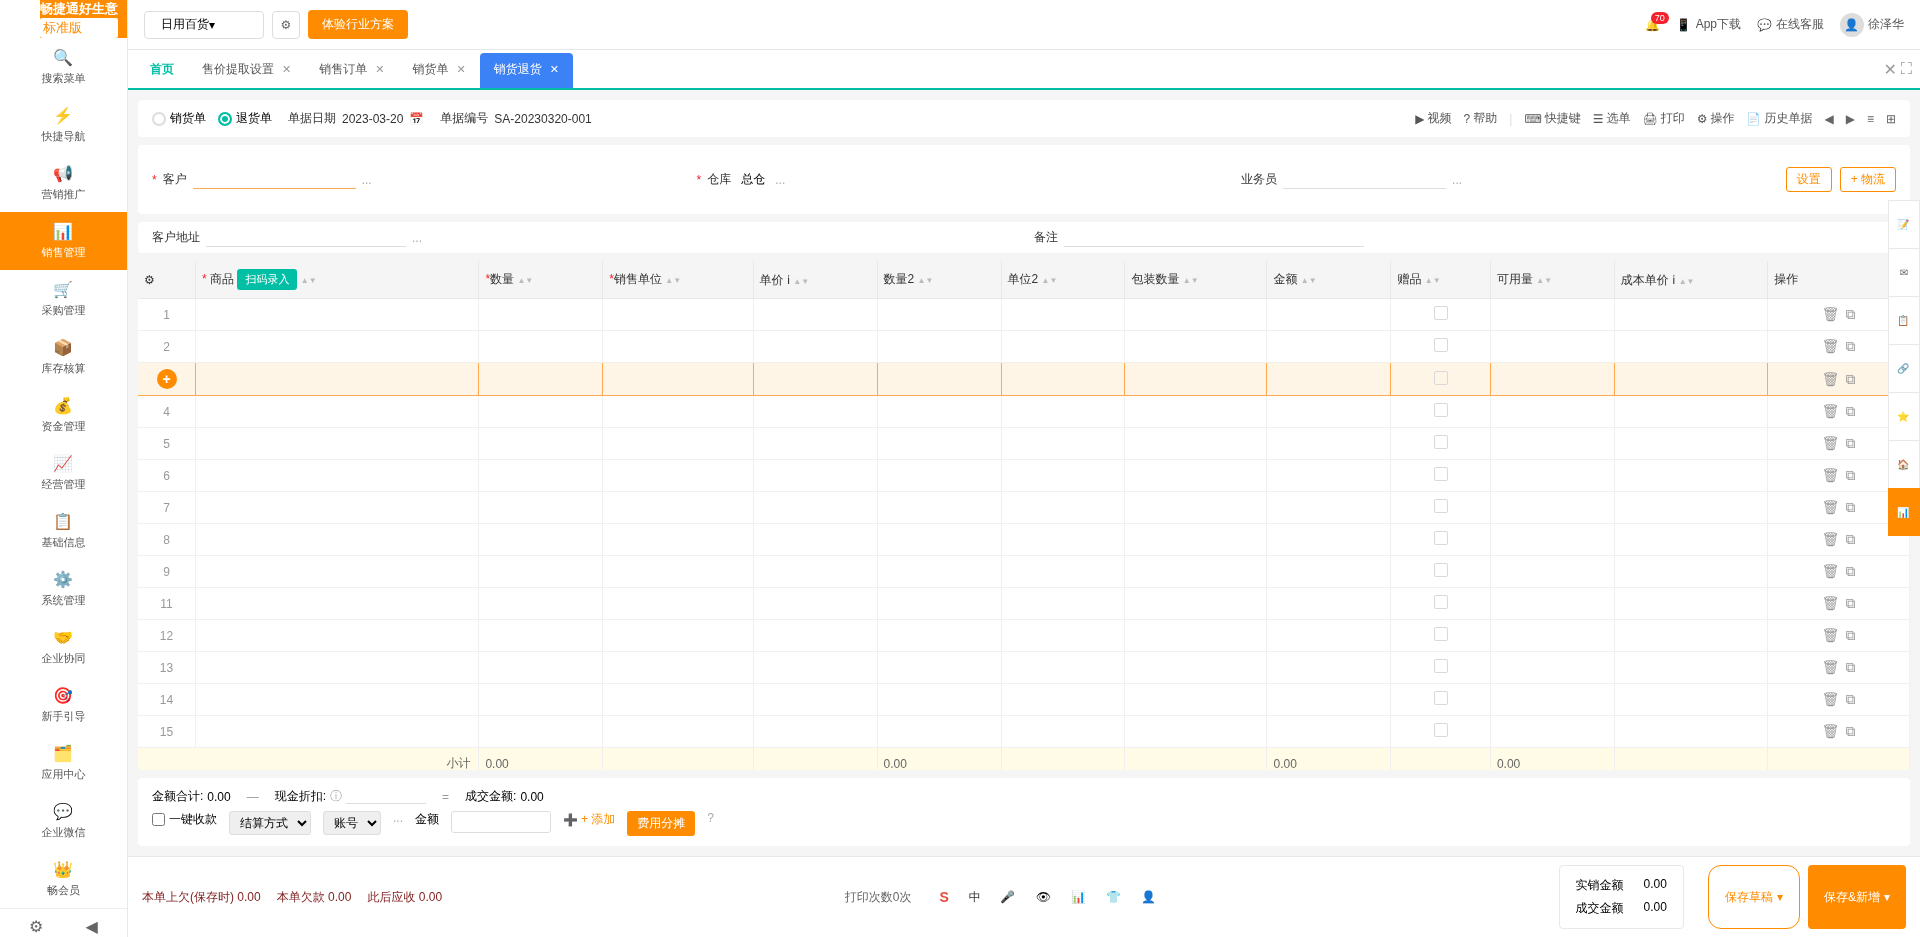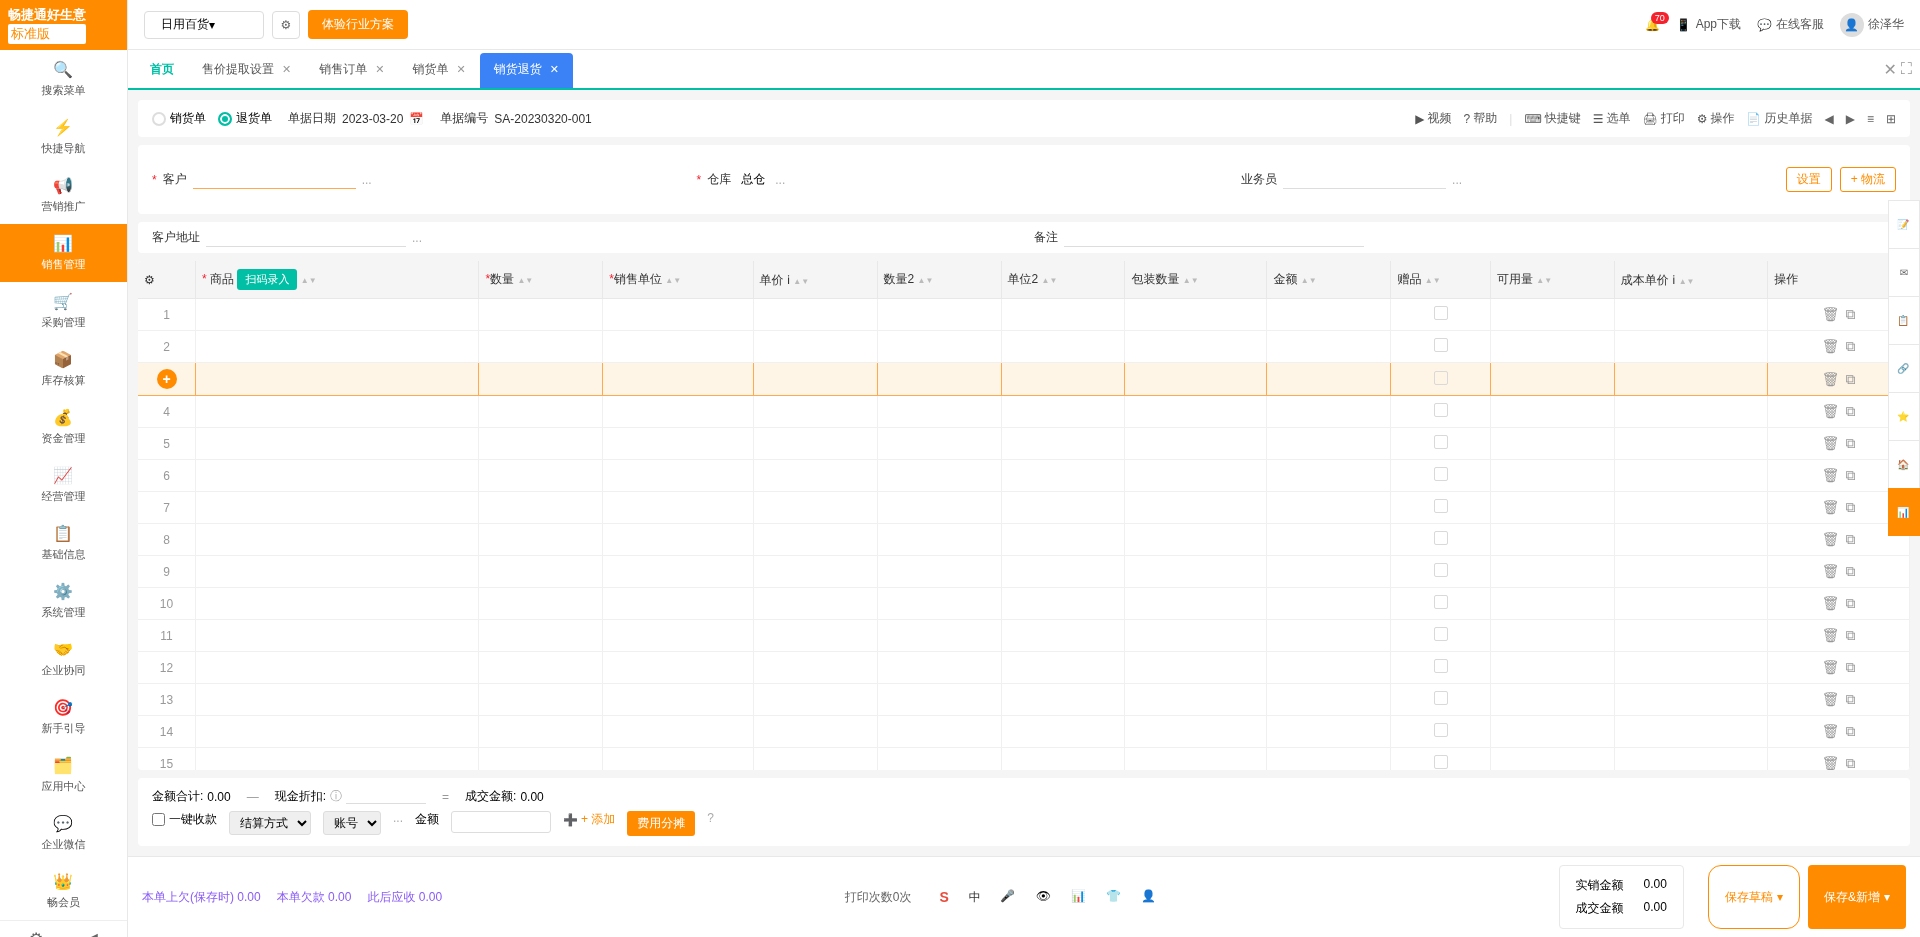--- a/index.html
+++ b/index.html
@@ -1,20 +1,20 @@
 <!DOCTYPE html>
 <html><head>
   <meta charset="utf-8">
   <style>
     * { box-sizing: border-box; margin: 0; padding: 0; font-family: 'Microsoft YaHei', Arial, sans-serif; font-size: 12px; }
     body { background: #f0f2f5; width: 1920px; min-height: 937px; overflow: hidden; }
     
     
     .sidebar { position: fixed; left: 0; top: 0; width: 128px; height: 937px; background: #fff; border-right: 1px solid #e8e8e8; display: flex; flex-direction: column; z-index: 100; }
-    .sidebar-logo { background: #ff8c00; padding: 8px; display: flex; align-items: center; gap: 6px; height: 50px; }
+    .sidebar-logo { background: #ff8c00; display: flex; align-items: center; gap: 6px; height: 50px; margin-left: 40px; }
     .sidebar-logo-badge { background: #fff; color: #ff8c00; font-size: 13px; padding: 1px 3px; border-radius: 2px; }
     .sidebar-item { display: flex; flex-direction: column; align-items: center; padding: 10px 0; cursor: pointer; color: #555; gap: 4px; position: relative; }
     .sidebar-item.active { background: #ff8c00; color: #fff; }
     .sidebar-item .icon { font-size: 16px; }
     .sidebar-item .label { font-size: 11px; }
     .sidebar-bottom { margin-top: auto; border-top: 1px solid #eee; display: flex; align-items: center; justify-content: space-around; padding: 8px; }
     
     
     .main { margin-left: 128px; display: flex; flex-direction: column; height: 937px; }
     
@@ -89,22 +89,22 @@
     .payment-checkbox { display: flex; align-items: center; gap: 4px; }
     .payment-select { border: 1px solid #ddd; border-radius: 3px; padding: 3px 6px; }
     .payment-input { border: 1px solid #ddd; border-radius: 3px; padding: 3px 6px; width: 100px; }
     .add-btn { display: flex; align-items: center; gap: 3px; color: #ff8c00; cursor: pointer; }
     .expense-btn { background: #ff8c00; color: #fff; border: none; padding: 4px 10px; border-radius: 3px; cursor: pointer; }
     
     
     .footer-bar { background: #fff; border-top: 1px solid #e8e8e8; padding: 8px 14px; display: flex; align-items: center; justify-content: space-between; }
     .footer-stats { display: flex; gap: 16px; }
     .footer-stat { color: #555; }
-    .footer-stat span { color: #8b5cf6; font-weight: 500; }
-    .footer-icons { display: flex; gap: 20px; }
+    .footer-stat span { color: #7f1d1d; font-weight: 500; }
+    .footer-icons { display: flex; gap: 20px; align-items: center; }
     .footer-right { display: flex; gap: 8px; }
     .save-draft-btn { background: #fff; border: 1px solid #ff8c00; color: #ff8c00; padding: 6px 16px; border-radius: 13px; cursor: pointer; display: flex; align-items: center; gap: 4px; }
     .save-new-btn { background: #ff8c00; color: #fff; border: none; padding: 6px 16px; border-radius: 4px; cursor: pointer; display: flex; align-items: center; gap: 4px; }
     .summary-row { display: flex; justify-content: space-between; gap: 20px; padding: 3px 0; }
     
     
     .right-toolbar { position: fixed; right: 0; top: 200px; display: flex; flex-direction: column; gap: 0; }
     .right-tool-btn { background: #fff; border: 1px solid #e8e8e8; width: 32px; height: 48px; display: flex; flex-direction: column; align-items: center; justify-content: center; cursor: pointer; color: #666; font-size: 10px; border-bottom: none; }
     .right-tool-btn:last-child { border-bottom: 1px solid #e8e8e8; }
     .right-tool-btn.orange { background: #ff8c00; color: #fff; border-color: #ff8c00; }
@@ -572,42 +572,20 @@
       <td></td>
       <td>
         <div class="action-icons">
           <span class="action-icon">🗑</span>
           <span class="action-icon">⧉</span>
         </div>
       </td>
     </tr>
             <tr>
       <td class="row-num">9</td>
-      <td></td>
-      <td></td>
-      <td></td>
-      <td></td>
-      <td></td>
-      <td></td>
-      <td></td>
-      <td></td>
-      <td class="checkbox-cell">
-        <span class="checkbox"></span>
-      </td>
-      <td></td>
-      <td></td>
-      <td>
-        <div class="action-icons">
-          <span class="action-icon">🗑</span>
-          <span class="action-icon">⧉</span>
-        </div>
-      </td>
-    </tr>
-            <tr>
-      <td class="row-num">10</td>
       <td></td>
       <td></td>
       <td></td>
       <td></td>
       <td></td>
       <td></td>
       <td></td>
       <td></td>
       <td class="checkbox-cell">
         <span class="checkbox"></span>

